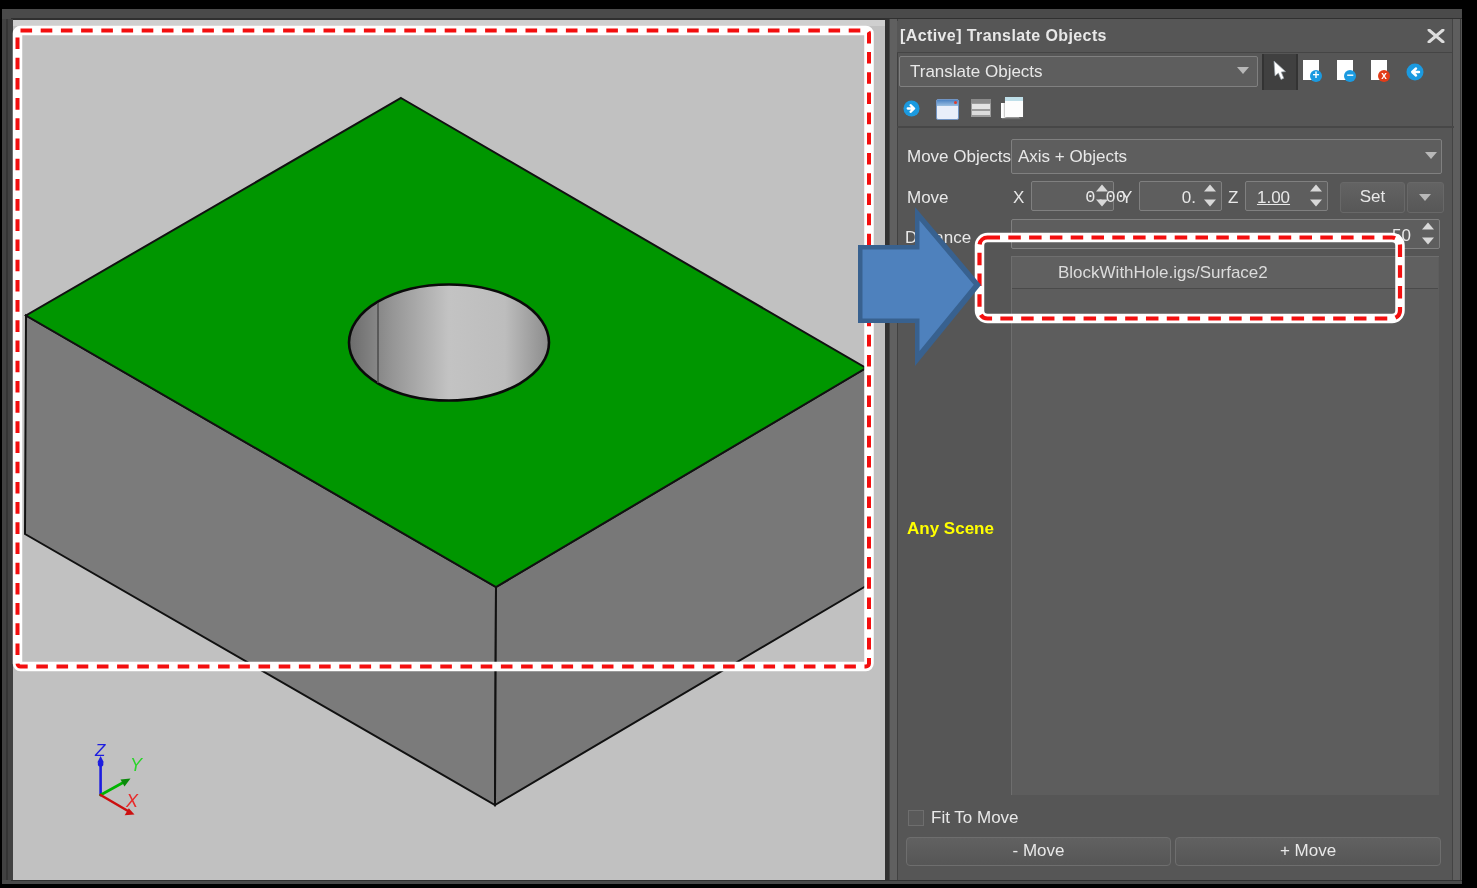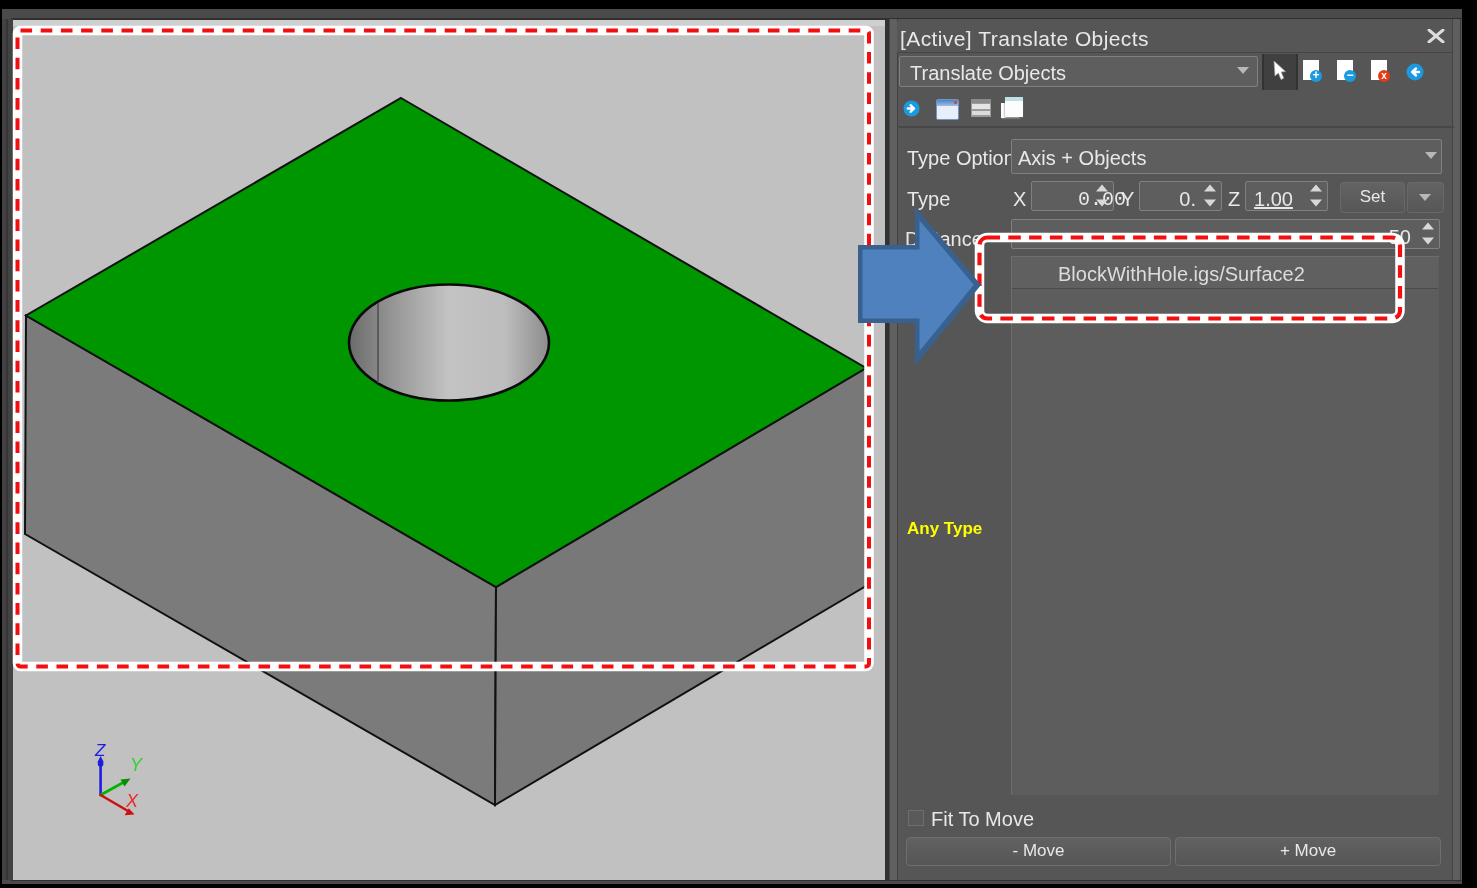--- a/index.html
+++ b/index.html
@@ -1,19 +1,19 @@
 <!DOCTYPE html>
 <html><head>
 <meta charset="utf-8">
 <style>
   html,body{margin:0;padding:0;background:#000;}
   #page{position:relative;width:1477px;height:888px;background:#000;overflow:hidden;
         font-family:"Liberation Sans",sans-serif;}
   .abs{position:absolute;}
-  .lbl{color:#e8e8e8;font-size:20px;}
+  .lbl{color:#e8e8e8;font-size:17px;}
 </style>
 </head>
 <body>
 <div id="page">
 
   <div class="abs" style="left:2px;top:9px;width:1460px;height:875px;background:#4a4a4a;"></div>
   <div class="abs" style="left:11px;top:18px;width:1451px;height:863px;background:#303030;"></div>
 
   <div class="abs" style="left:2px;top:19px;width:11px;height:861px;background:#424242;"></div>
   <div class="abs" style="left:6px;top:19px;width:2px;height:861px;background:#353535;"></div>
@@ -56,21 +56,21 @@
     <rect x="17.5" y="30.5" width="851.5" height="636" rx="3" fill="none" stroke="#f30f0f" stroke-width="4" stroke-dasharray="11.6 8.6"></rect>
   </svg>
 
   <div class="abs" style="left:885px;top:19px;width:577px;height:861px;background:#565656;"></div>
   <div class="abs" style="left:885px;top:19px;width:4px;height:861px;background:#323232;"></div>
   <div class="abs" style="left:889px;top:19px;width:7px;height:861px;background:#606060;border-left:1px solid #444;border-right:1px solid #414141;"></div>
 
   <div class="abs" style="left:1452px;top:19px;width:7px;height:861px;background:#5e5e5e;border-left:1px solid #434343;border-right:1px solid #3a3a3a;"></div>
 
   <div class="abs" style="left:897px;top:21px;width:555px;height:31px;background:#565656;border-bottom:1px solid #454545;"></div>
-  <div class="abs lbl" style="left:900px;top:27px;font-weight:normal;font-size:21px;letter-spacing:0.4px;">[Active]&nbsp;Translate&nbsp;Objects</div>
+  <div class="abs lbl" style="left:900px;top:27px;font-weight:bold;font-size:16px;letter-spacing:0.4px;">[Active]&nbsp;Translate&nbsp;Objects</div>
   <svg class="abs" style="left:1427px;top:29px;" width="18" height="14" viewBox="0 0 18 14">
     <path d="M2 1 L16 13 M16 1 L2 13" stroke="#dddddd" stroke-width="3" stroke-linecap="round"></path>
   </svg>
 
   <div class="abs" style="left:899px;top:56px;width:357px;height:29px;background:#5e5e5e;border:1px solid #808080;border-radius:2px;"></div>
   <div class="abs lbl" style="left:910px;top:62px;">Translate Objects</div>
   <svg class="abs" style="left:1236px;top:66px;" width="14" height="9">
       <polygon points="1,1 13,1 7,8" fill="#b8b8b8"></polygon>
     </svg>
 
@@ -102,28 +102,28 @@
   <div class="abs" style="left:971px;top:99px;width:20px;height:18px;background:#9b9b9b;">
      <div style="position:absolute;left:0px;top:0px;width:20px;height:4px;background:#8b8b8b;"></div>
      <div style="position:absolute;left:1px;top:5px;width:18px;height:5px;background:#e4e4e4;"></div>
      <div style="position:absolute;left:1px;top:12px;width:18px;height:4px;background:#dcdcdc;"></div>
   </div>
   <div class="abs" style="left:1001px;top:103px;width:18px;height:15px;background:#ffffff;box-shadow:1px 1px 1px #777;"></div>
   <div class="abs" style="left:1005px;top:97px;width:18px;height:16px;background:#fdfdfd;border-top:4px solid #bfdfe9;box-shadow:0 1px 2px #666;"></div>
 
   <div class="abs" style="left:897px;top:126px;width:557px;height:2px;background:#474747;"></div>
 
-  <div class="abs lbl" style="left:907px;top:147px;">Type Option</div>
+  <div class="abs lbl" style="left:907px;top:147px;">Move Objects</div>
   <div class="abs" style="left:1011px;top:139px;width:429px;height:33px;background:#5e5e5e;border:1px solid #808080;border-radius:2px;"></div>
   <div class="abs lbl" style="left:1018px;top:147px;">Axis + Objects</div>
   <svg class="abs" style="left:1424px;top:151px;" width="14" height="9">
       <polygon points="1,1 13,1 7,8" fill="#b8b8b8"></polygon>
     </svg>
 
-  <div class="abs lbl" style="left:907px;top:188px;">Type</div>
+  <div class="abs lbl" style="left:907px;top:188px;">Move</div>
   <div class="abs lbl" style="left:1013px;top:188px;">X</div>
   <div class="abs" style="left:1031px;top:181px;width:81px;height:28px;background:#5e5e5e;border:1px solid #808080;border-radius:2px;"></div>
   <div class="abs lbl" style="left:1069px;top:188px;width:57px;text-align:right;font-family:Liberation Mono, monospace;">0.00</div>
   <svg class="abs" style="left:1095px;top:183px;" width="14" height="26" viewBox="0 0 14 26">
     <polygon points="7,1.5 13,8.5 1,8.5" fill="#d8d8d8"></polygon>
       <polygon points="1,16.5 13,16.5 7,23.5" fill="#d8d8d8"></polygon>
   </svg>
   <div class="abs lbl" style="left:1121px;top:188px;">Y</div>
   <div class="abs" style="left:1139px;top:181px;width:81px;height:28px;background:#5e5e5e;border:1px solid #808080;border-radius:2px;"></div>
   <div class="abs lbl" style="left:1139px;top:188px;width:57px;text-align:right;">0.</div>
@@ -149,21 +149,21 @@
   <div class="abs lbl" style="left:1011px;top:226px;width:400px;text-align:right;">50</div>
   <svg class="abs" style="left:1421px;top:221px;" width="14" height="26" viewBox="0 0 14 26">
     <polygon points="7,1.5 13,8.5 1,8.5" fill="#d8d8d8"></polygon>
       <polygon points="1,16.5 13,16.5 7,23.5" fill="#d8d8d8"></polygon>
   </svg>
 
   <div class="abs" style="left:1011px;top:256px;width:427px;height:538px;background:#5d5d5d;border-top:1px solid #6e6e6e;border-left:1px solid #6e6e6e;"></div>
   <div class="abs" style="left:1012px;top:257px;width:426px;height:31px;background:#606060;border-bottom:1px solid #4a4a4a;"></div>
   <div class="abs lbl" style="left:1018px;top:263px;color:#dcdcdc;margin-left:40px;">BlockWithHole.igs/Surface2</div>
 
-  <div class="abs" style="left:907px;top:519px;color:#ffff00;font-size:17px;font-weight:bold;">Any Type</div>
+  <div class="abs" style="left:907px;top:519px;color:#ffff00;font-size:17px;font-weight:bold;">Any Scene</div>
 
   <div class="abs" style="left:908px;top:810px;width:14px;height:14px;background:#5a5a5a;border:1px solid #6e6e6e;"></div>
   <div class="abs lbl" style="left:931px;top:808px;">Fit To Move</div>
 
   <div class="abs" style="left:1175px;top:837px;width:264px;height:27px;background:linear-gradient(#616161,#565656);border:1px solid #6e6e6e;border-radius:4px;color:#e8e8e8;font-size:17px;text-align:center;line-height:26px;">+ Move</div>
   <div class="abs" style="left:906px;top:837px;width:263px;height:27px;background:linear-gradient(#616161,#565656);border:1px solid #6e6e6e;border-radius:4px;color:#e8e8e8;font-size:17px;text-align:center;line-height:26px;">- Move</div>
 
   <svg class="abs" style="left:0;top:0;pointer-events:none;" width="1477" height="888" viewBox="0 0 1477 888">
     <rect x="979.5" y="237.5" width="420.5" height="81" rx="8" fill="none" stroke="#ffffff" stroke-width="9.5"></rect>
     <rect x="979.5" y="237.5" width="420.5" height="81" rx="8" fill="none" stroke="#f30f0f" stroke-width="4.2" stroke-dasharray="12.5 8.3"></rect>

